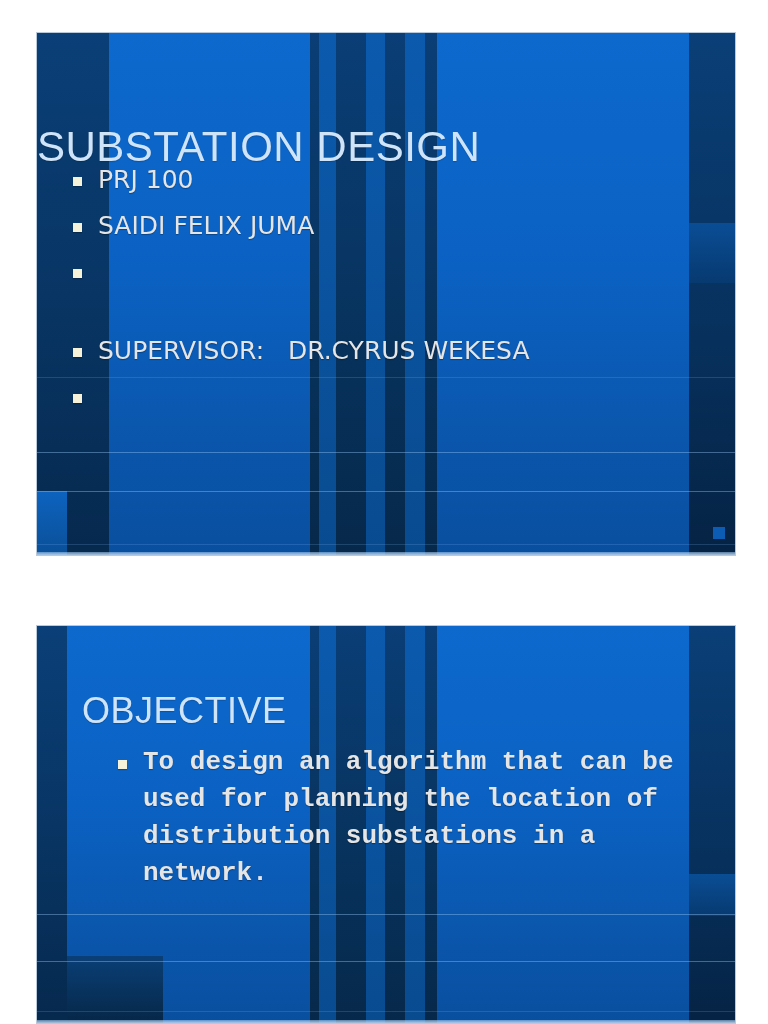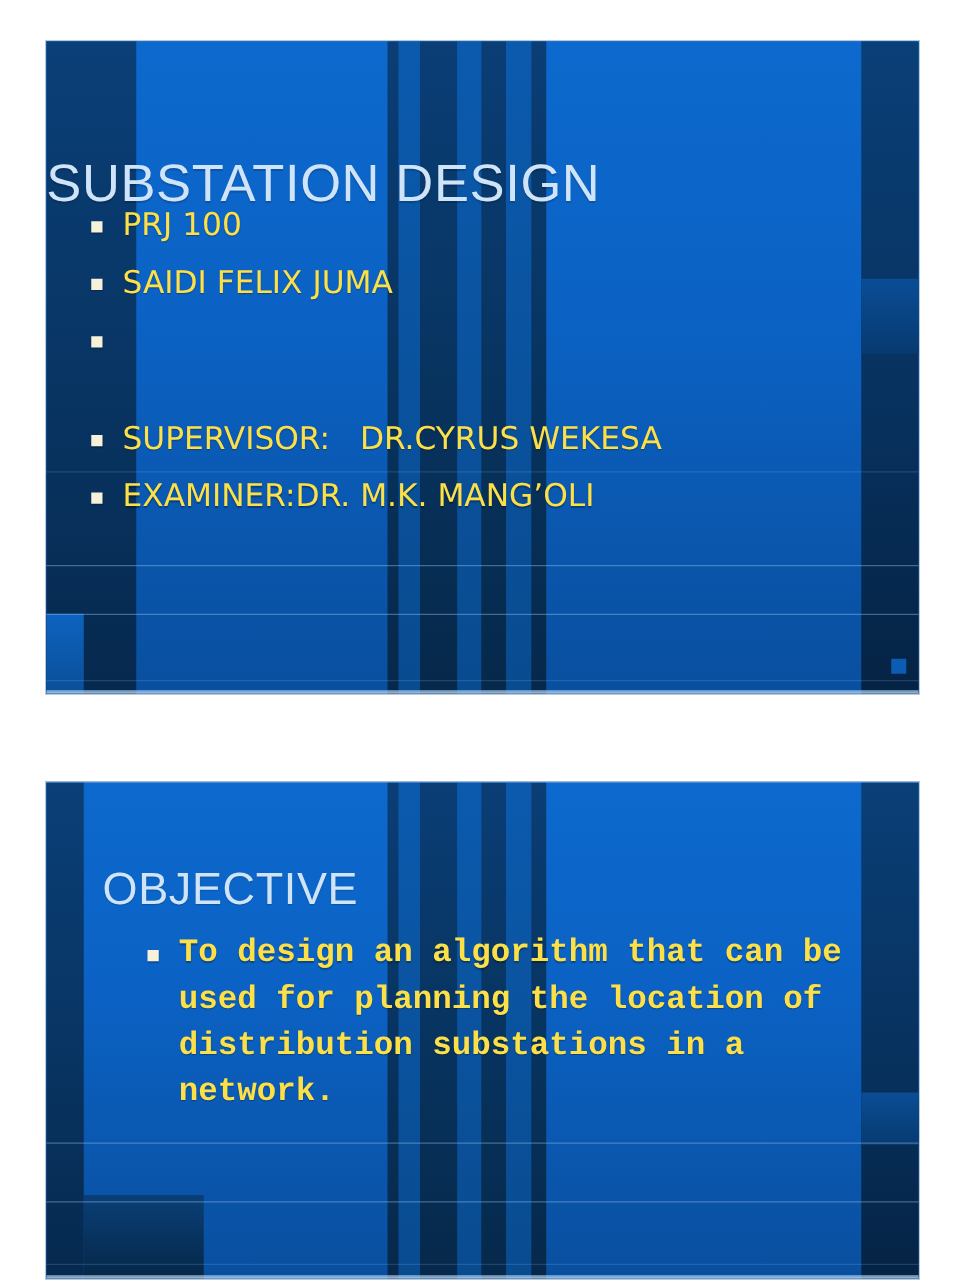--- a/index.html
+++ b/index.html
@@ -142,21 +142,21 @@
     height: 9px;
     background: #f6f2d9;
     margin-right: 16px;
     box-shadow: 0 1px 1px rgba(0,0,0,.25);
   }
   #slide-1 .bullet-marker { margin-top: 16px; }
   #slide-2 .bullet-marker { margin-top: 16px; }
 
   .bullet-text {
     font-family: "DejaVu Sans", sans-serif;
-    color: #fde047;
+    color: #e5e5e5;
     text-shadow: 0 1px 1px rgba(0,0,0,.30);
     white-space: pre;
   }
   #slide-1 .bullet-text { font-size: 25px; line-height: 37px; font-weight: 400; }
   #slide-2 .bullet-text {
     font-size: 26px;
     line-height: 37px;
     font-weight: 700;
     white-space: normal;
     font-family: Liberation Mono, monospace;
@@ -215,21 +215,20 @@
         <li class="bullet-row spacer">
           <span class="bullet-marker"></span>
           <span class="bullet-text"></span>
         </li>
         <li class="bullet-row">
           <span class="bullet-marker"></span>
           <span class="bullet-text">SUPERVISOR:   DR.CYRUS WEKESA</span>
         </li>
         <li class="bullet-row">
           <span class="bullet-marker"></span>
-          <span class="bullet-text">EXAMINER:DR. M.K. MANG’OLI</span>
         </li>
       </ul>
     </div>
   </section>
 
   <section class="slide" id="slide-2">
 
     <div class="bg">
       <div class="bg-base"></div>
 

